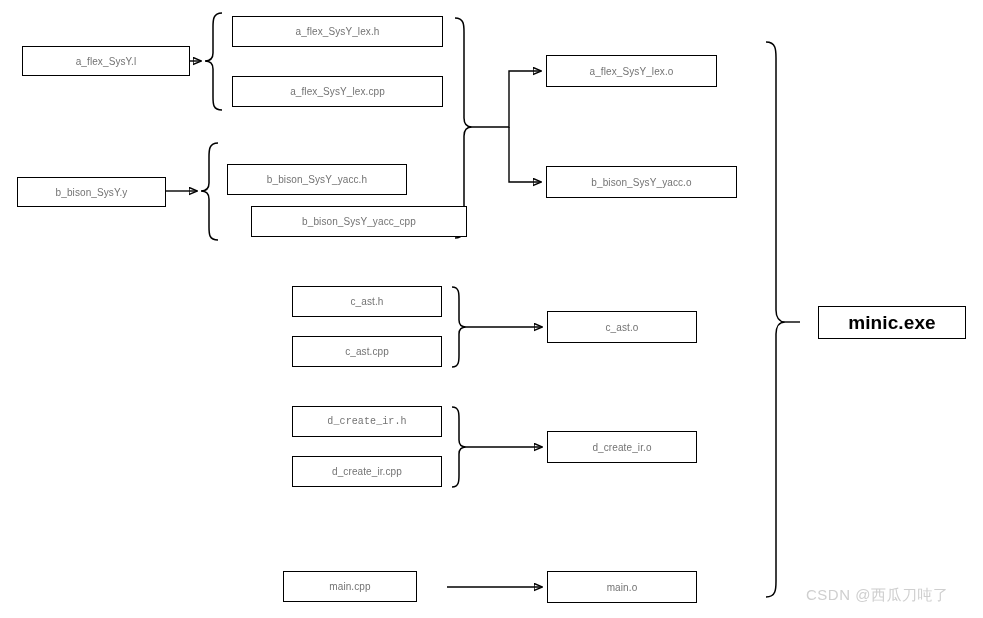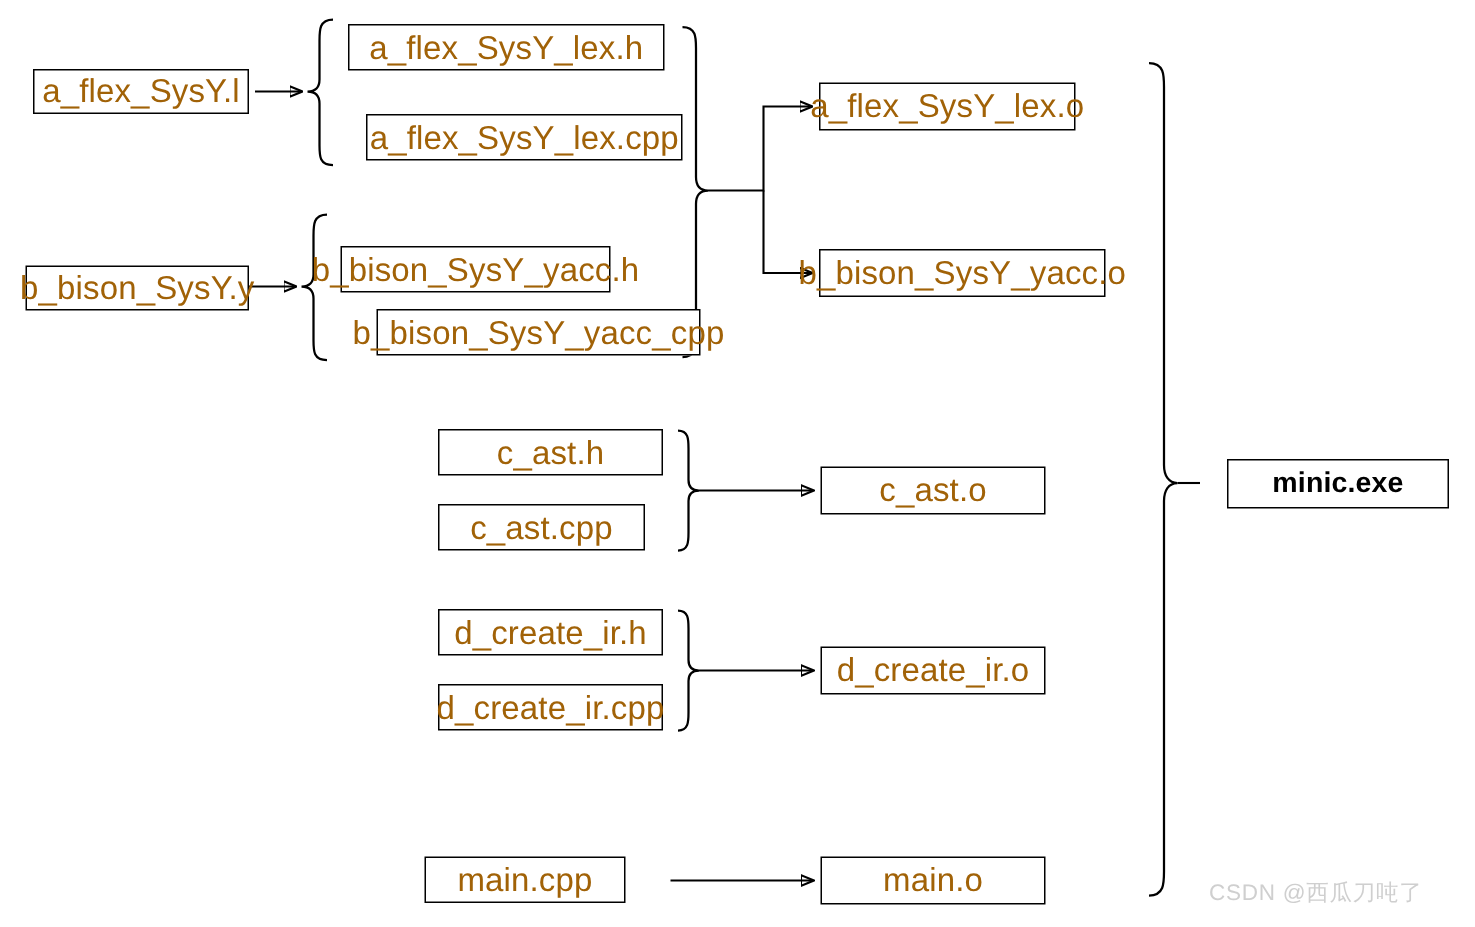--- a/index.html
+++ b/index.html
@@ -19,22 +19,22 @@
   }
   .node {
     position: absolute;
     box-sizing: border-box;
     border: 1px solid #000000;
     background: #ffffff;
     display: flex;
     align-items: center;
     justify-content: center;
     font-family: "Liberation Sans", sans-serif;
-    font-size: 22px;
-    color: #a16207;
+    font-size: 10px;
+    color: #737373;
     white-space: nowrap;
     letter-spacing: 0.1px;
   }
   .node.target {
     font-weight: bold;
     font-size: 19px;
     color: #000000;
   }
   svg.wires {
     position: absolute;
@@ -98,43 +98,43 @@
              C462,447 459,449 459,454 L459,475 C459,481 459,487 452,487"></path>
     <line x1="466" y1="447" x2="542" y2="447" marker-end="url(#arrow)"></line>
 
     <line x1="447" y1="587" x2="542" y2="587" marker-end="url(#arrow)"></line>
 
     <path class="brace" d="M766,42 C776,42 776,50 776,58 L776,310 C776,317 779,322 785,322
              C779,322 776,327 776,334 L776,581 C776,589 776,597 766,597"></path>
     <line x1="785" y1="322" x2="800" y2="322"></line>
   </svg>
 
-  <div class="node" style="left:22px; top:46px; width:144px; height:30px;">a_flex_SysY.l</div>
+  <div class="node" style="left:22px; top:46px; width:168px; height:30px;">a_flex_SysY.l</div>
 
   <div class="node" style="left:232px; top:16px; width:211px; height:31px;">a_flex_SysY_lex.h</div>
 
-  <div class="node" style="left:232px; top:76px; width:211px; height:31px;margin-left:12px;">a_flex_SysY_lex.cpp</div>
+  <div class="node" style="left:232px; top:76px; width:211px; height:31px;">a_flex_SysY_lex.cpp</div>
 
   <div class="node" style="left:17px; top:177px; width:149px; height:30px;">b_bison_SysY.y</div>
 
   <div class="node" style="left:227px; top:164px; width:180px; height:31px;">b_bison_SysY_yacc.h</div>
 
   <div class="node" style="left:227px; top:206px; width:216px; height:31px;margin-left:24px;">b_bison_SysY_yacc_cpp</div>
 
   <div class="node" style="left:546px; top:55px; width:171px; height:32px;">a_flex_SysY_lex.o</div>
 
   <div class="node" style="left:546px; top:166px; width:191px; height:32px;">b_bison_SysY_yacc.o</div>
 
   <div class="node" style="left:292px; top:286px; width:150px; height:31px;">c_ast.h</div>
 
-  <div class="node" style="left:292px; top:336px; width:138px; height:31px;">c_ast.cpp</div>
+  <div class="node" style="left:292px; top:336px; width:150px; height:31px;">c_ast.cpp</div>
 
   <div class="node" style="left:547px; top:311px; width:150px; height:32px;">c_ast.o</div>
 
-  <div class="node" style="left:292px; top:406px; width:150px; height:31px;">d_create_ir.h</div>
+  <div class="node" style="left:292px; top:406px; width:150px; height:31px;font-family:Liberation Mono, monospace;">d_create_ir.h</div>
 
   <div class="node" style="left:292px; top:456px; width:150px; height:31px;">d_create_ir.cpp</div>
 
   <div class="node" style="left:547px; top:431px; width:150px; height:32px;">d_create_ir.o</div>
 
   <div class="node" style="left:283px; top:571px; width:134px; height:31px;">main.cpp</div>
 
   <div class="node" style="left:547px; top:571px; width:150px; height:32px;">main.o</div>
 
   <div class="node target" style="left:818px; top:306px; width:148px; height:33px;text-align:center;">minic.exe</div>

